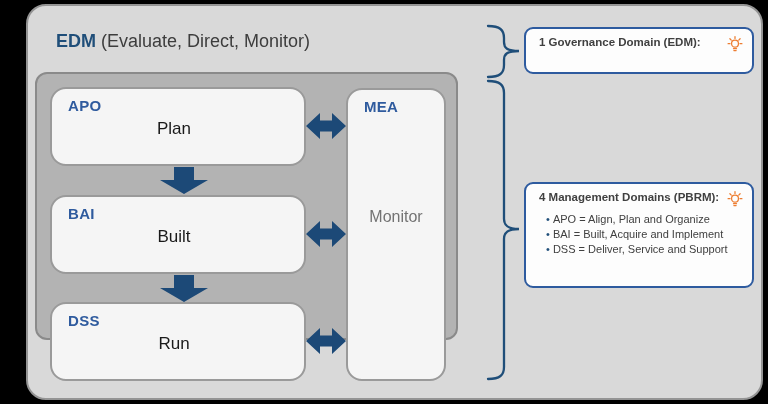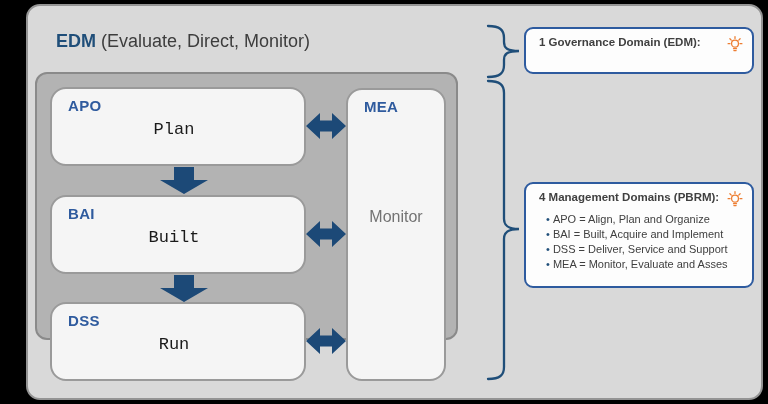--- a/index.html
+++ b/index.html
@@ -3,21 +3,21 @@
 <meta charset="utf-8">
 <style>
   html, body { margin: 0; padding: 0; background: #000; }
   .stage {
     position: relative; width: 768px; height: 404px;
     background: #000; overflow: hidden;
     font-family: "Liberation Sans", sans-serif;
   }
   .panel {
     position: absolute; left: 26px; top: 4px; width: 737px; height: 396px;
-    background: #d9d9d9; border: 2px solid #949494; border-radius: 14px;
+    background: #d9d9d9; border: 2px solid #949494; border-radius: 20px;
     box-sizing: border-box;
   }
   .title {
     position: absolute; left: 28px; top: 25px;
     font-size: 18px; color: #3d3d3d; white-space: nowrap;
   }
   .title-abbr { font-weight: bold; color: #1f4e79; }
   .container {
     position: absolute; left: 7px; top: 66px; width: 423px; height: 268px;
     background: #b3b3b3; border: 2px solid #8a8a8a; border-radius: 12px;
@@ -31,21 +31,21 @@
   .sidebox { left: 309px; top: 14px; width: 100px; height: 293px; }
   .box-apo { top: 13px; }
   .box-bai { top: 121px; padding-left: 44px; }
   .box-dss { top: 228px; }
   .code {
     position: absolute; left: 16px; top: 8px;
     font-size: 15px; font-weight: bold; color: #2f5b9e; letter-spacing: 0.3px;
   }
   .rowlabel {
     position: absolute; left: 0; right: 8px; top: 50%; transform: translateY(-38%);
-    text-align: center; font-size: 17px; color: #1a1a1a; font-family: Liberation Mono, monospace;
+    text-align: center; font-size: 17px; color: #1a1a1a;
   }
   .sidelabel {
     position: absolute; left: 0; right: 0; top: 44%; transform: translateY(-50%);
     text-align: center; font-size: 16px; color: #737373;
   }
   .arrow-svg { position: absolute; display: block; }
   .dblarrow-1 { left: 268px; top: 37px; }
   .dblarrow-2 { left: 268px; top: 145px; }
   .dblarrow-3 { left: 268px; top: 252px; }
   .dnarrow-1 { left: 123px; top: 93px; }
@@ -155,18 +155,17 @@
             <path d="M18.8 5 l-1.8 1.8"></path>
             <path d="M2.8 11.5 h2.5"></path>
             <path d="M18.7 11.5 h2.5"></path>
           </g>
         </svg>
       </div>
       <ul>
         <li>APO = Align, Plan and Organize</li>
         <li>BAI = Built, Acquire and Implement</li>
         <li>DSS = Deliver, Service and Support</li>
-        <li>MEA = Monitor, Evaluate and Asses</li>
       </ul>
     </div>
 
   </div>
 </div>
 
 </body></html>

